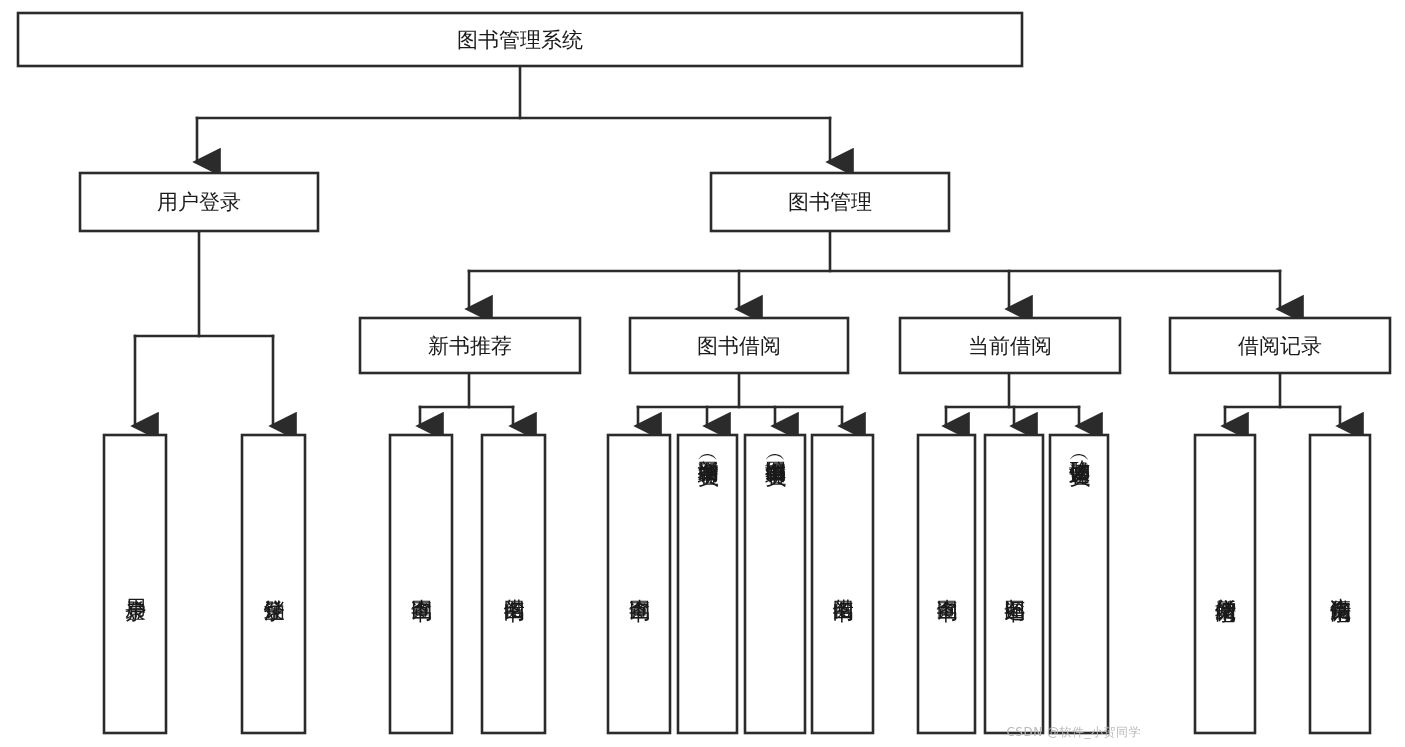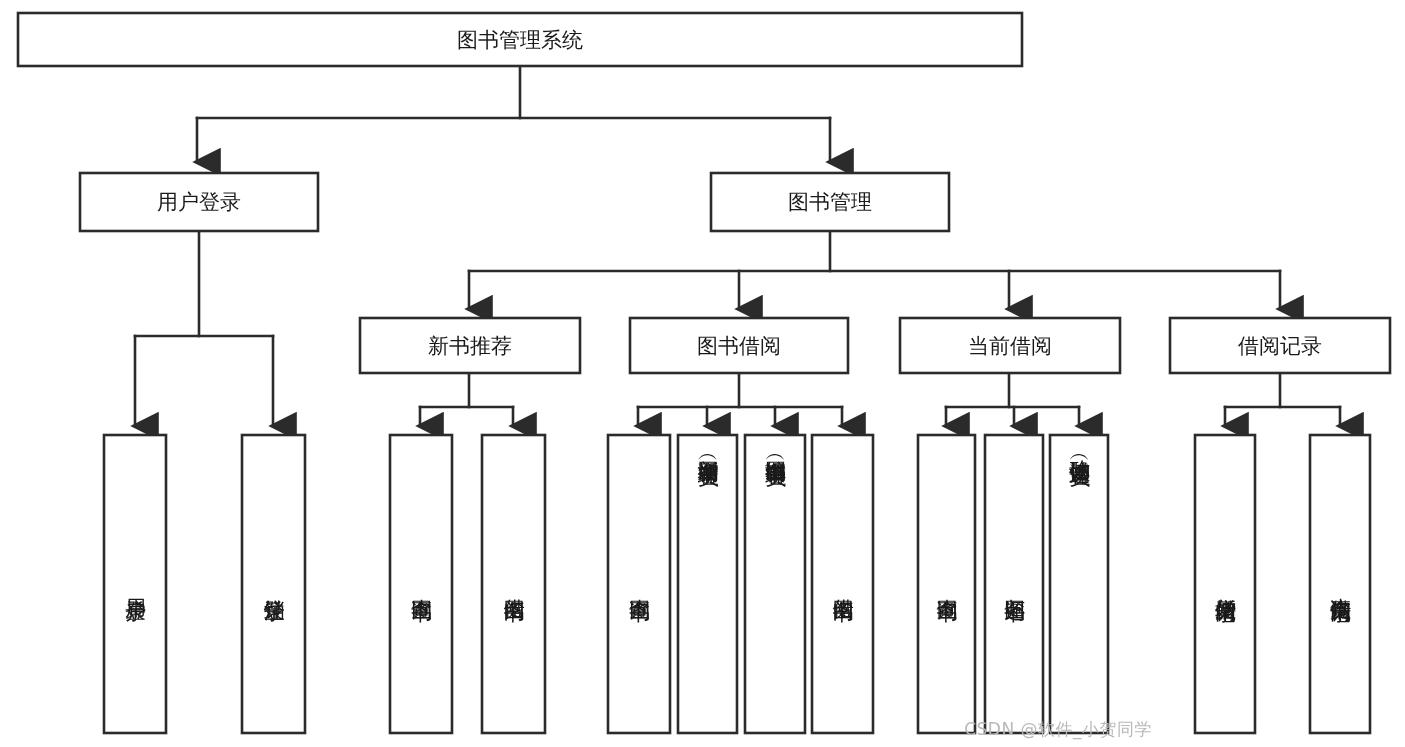--- a/index.html
+++ b/index.html
@@ -11,21 +11,21 @@
   .conn{stroke:#2b2b2b;stroke-width:2.6;fill:none;stroke-linecap:square;}
   .arrowhead{fill:#2b2b2b;stroke:none;}
   .nlabel{font-family:"DejaVu Sans","Liberation Sans",sans-serif;
           font-size:21px;fill:#1a1a1a;text-anchor:middle;dominant-baseline:middle;}
   .vwrap{position:absolute;display:flex;align-items:center;justify-content:center;
          pointer-events:none;}
   .vtext{writing-mode:vertical-rl;text-orientation:upright;
          font-family:"DejaVu Sans","Liberation Sans",sans-serif;
          font-size:21px;line-height:1.02;color:#1a1a1a;letter-spacing:1px;
          white-space:nowrap;}
-  .watermark{position:absolute;right:13px;bottom:6px;font-size:17px;
+  .watermark{position:absolute;right:24px;bottom:6px;font-size:12px;
              color:#b9b9b9;font-family:"DejaVu Sans","Liberation Sans",sans-serif;
              letter-spacing:.5px;}
 </style>
 </head>
 <body>
 
 <div id="diagram-root">
 
   <svg id="tree" viewBox="0 0 1405 747">
     <defs>

